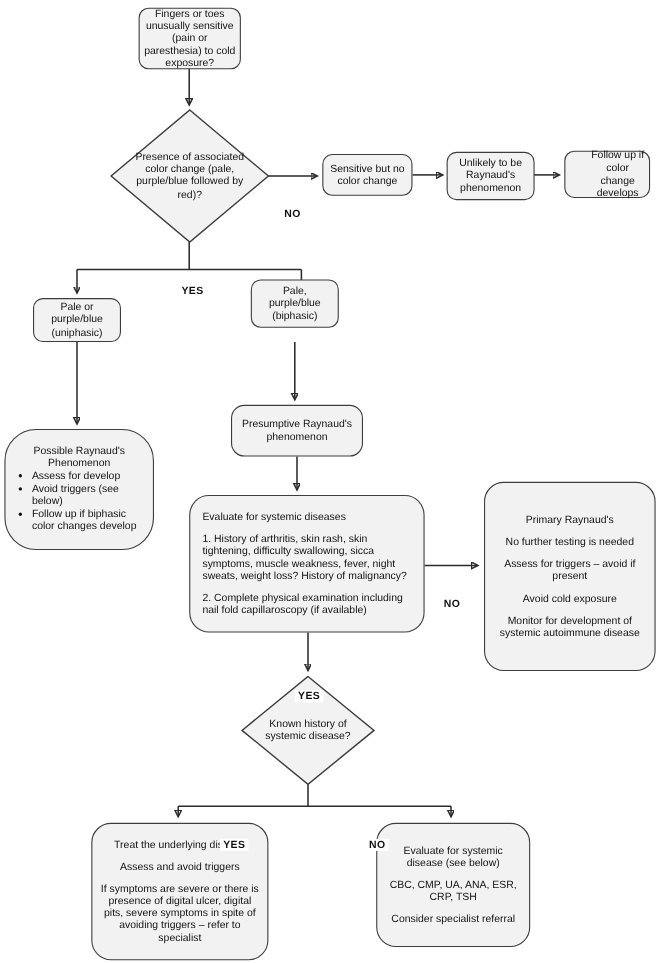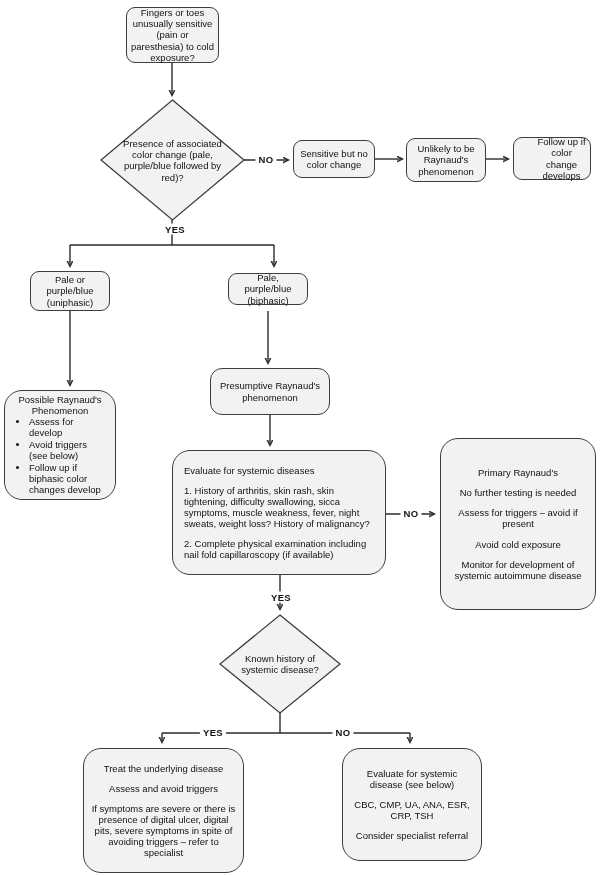--- a/index.html
+++ b/index.html
@@ -36,21 +36,21 @@
   .node li{margin:0 0 1px;}
   .diamond{position:absolute;}
   .diamond svg{position:absolute;left:0;top:0;}
   .diamond .dtext{
     position:absolute;left:50%;top:50%;transform:translate(-50%,-50%);
     width:78%;text-align:center;font-size:9.5px;line-height:1.18;
   }
   .elabel{
     position:absolute;transform:translate(-50%,-50%);
     font-size:9.5px;font-weight:bold;letter-spacing:.4px;
-    background:var(--background);padding:0 3px;white-space:nowrap;
+    background:var(--background);padding:0 3px;white-space:nowrap;margin-top:36px;
   }
 </style>
 </head>
 <body>
 
 <div class="canvas">
 
   <svg class="edges" viewBox="0 0 600 875">
     <defs>
       <marker id="arr" markerWidth="8" markerHeight="8" refX="5.5" refY="3" orient="auto" markerUnits="userSpaceOnUse">
@@ -96,25 +96,25 @@
   </div>
 
   <div class="node" style="left:513px;top:137px;width:78px;height:43px;padding-left:23px;">
     <p>Follow up if color change develops</p>
   </div>
 
   <div class="node" style="left:30px;top:271px;width:80px;height:40px;">
     <p>Pale or purple/blue (uniphasic)</p>
   </div>
 
-  <div class="node" style="left:228px;top:273px;width:80px;height:32px;">
+  <div class="node" style="left:228px;top:254px;width:80px;height:44px;">
     <p>Pale, purple/blue (biphasic)</p>
   </div>
 
-  <div class="node big" style="left:4px;top:390px;width:112px;height:110px;">
+  <div class="node big" style="left:4px;top:390px;width:136px;height:110px;border-radius:29px;">
     <p class="possible-title">Possible Raynaud's Phenomenon</p>
     <ul>
       <li>Assess for develop</li>
       <li>Avoid triggers (see below)</li>
       <li>Follow up if biphasic color changes develop</li>
     </ul>
   </div>
 
   <div class="node" style="left:210px;top:368px;width:120px;height:47px;border-radius:12px;">
     <p>Presumptive Raynaud's phenomenon</p>

